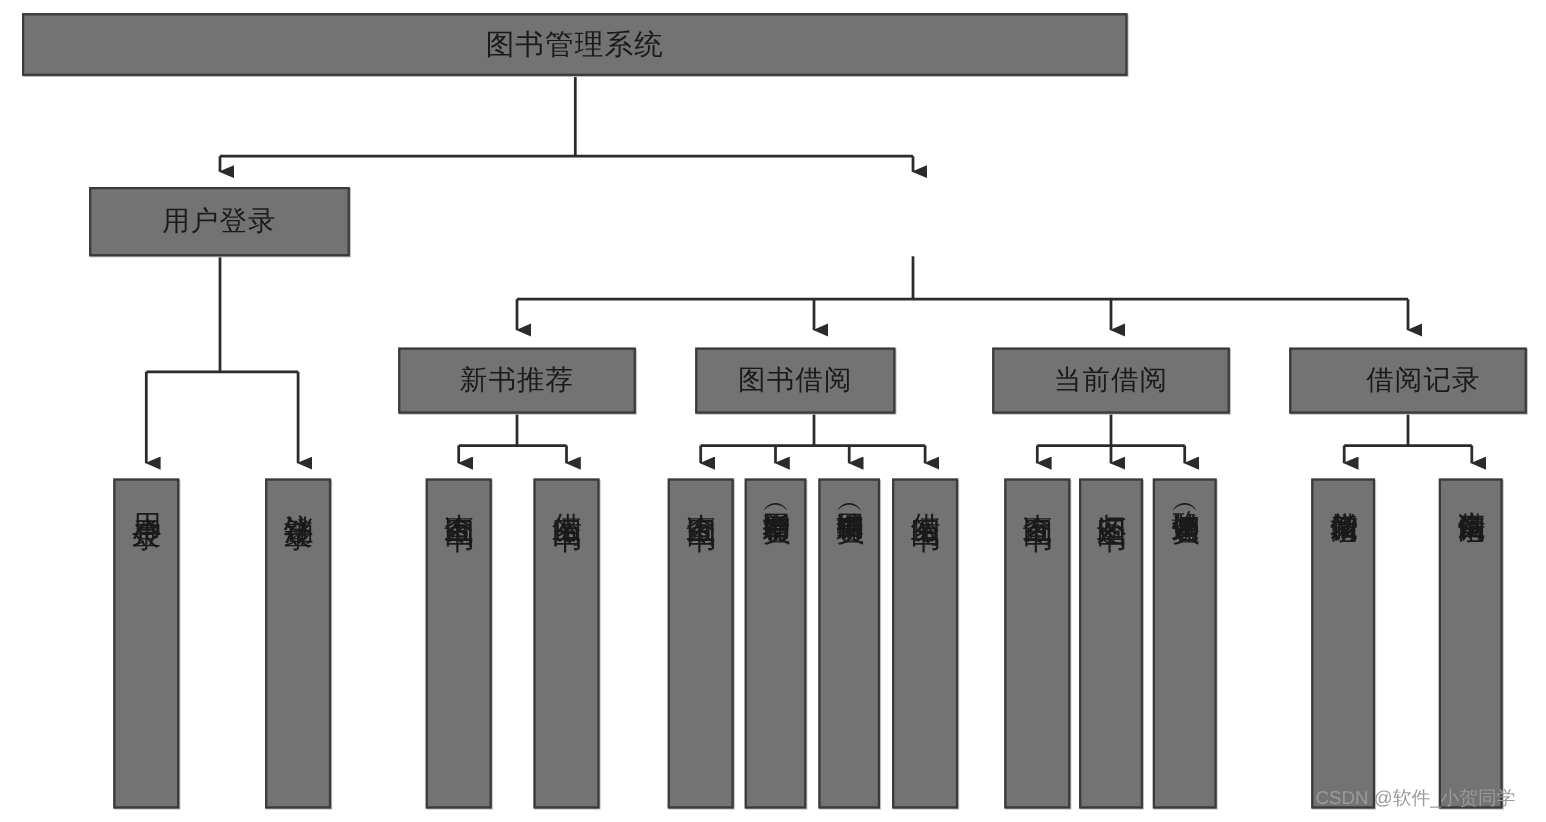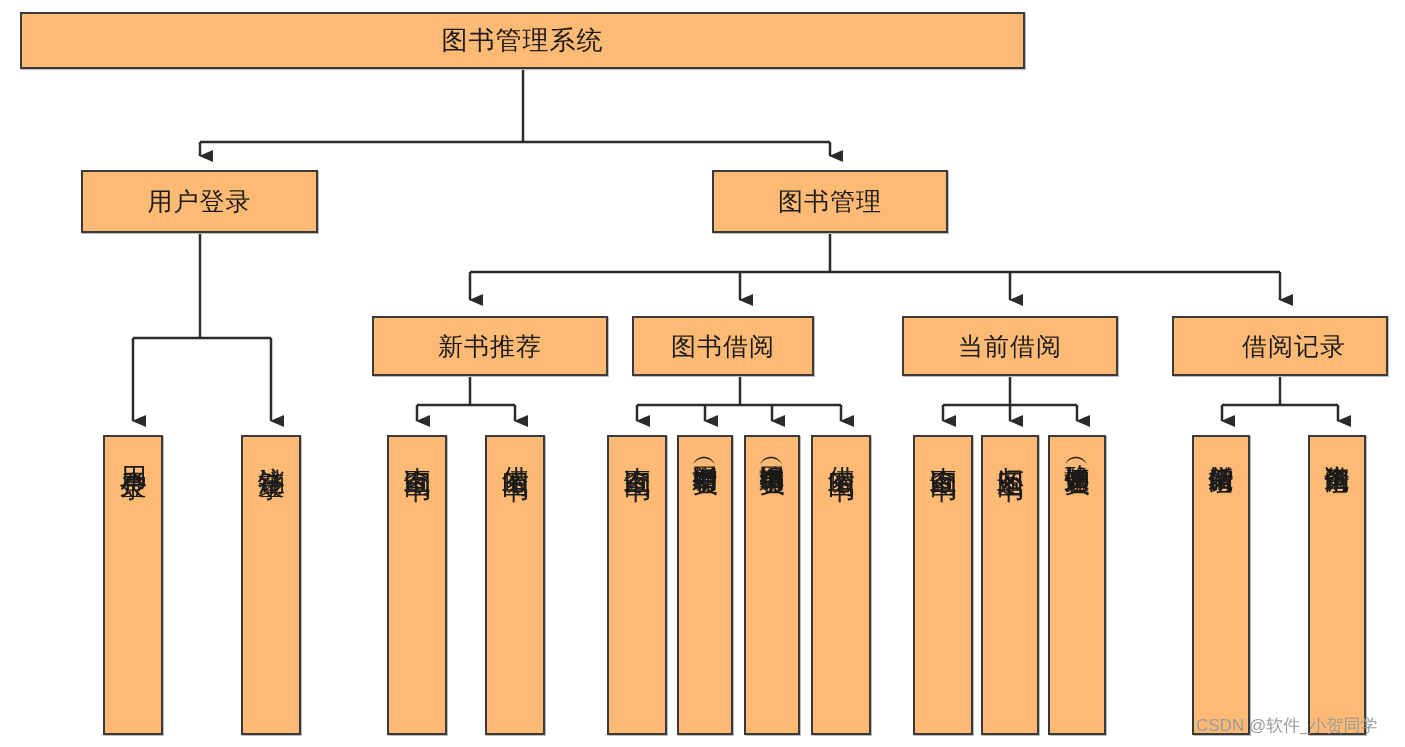--- a/index.html
+++ b/index.html
@@ -12,21 +12,21 @@
     position:relative;
   }
   #diagram{
     position:absolute;left:0;top:0;width:1405px;height:747px;
   }
   svg.wires{position:absolute;left:0;top:0;width:1405px;height:747px;pointer-events:none;}
 
   .node{
     position:absolute;
     box-sizing:border-box;
-    background:#fdba74;
+    background:#737373;
     border:2px solid #3a3a3a;
     box-shadow:1px 1px 0 0 #bdbdbd;
     display:flex;
     align-items:center;
     justify-content:center;
   }
   .node .lbl{
     color:#1a1a1a;
     white-space:nowrap;
     line-height:1.05;
@@ -113,25 +113,22 @@
   </svg>
 
   <div class="node h root" style="left:20px;top:12px;width:1005px;height:57px;">
     <span class="lbl">图书管理系统</span>
   </div>
 
   <div class="node h" style="left:81px;top:170px;width:237px;height:63px;">
     <span class="lbl">用户登录</span>
   </div>
 
-  <div class="node h" style="left:712px;top:170px;width:236px;height:63px;">
-    <span class="lbl">图书管理</span>
-  </div>
 
-  <div class="node h" style="left:372px;top:316px;width:236px;height:60px;">
+  <div class="node h" style="left:362px;top:316px;width:216px;height:60px;">
     <span class="lbl">新书推荐</span>
   </div>
 
   <div class="node h" style="left:632px;top:316px;width:182px;height:60px;">
     <span class="lbl">图书借阅</span>
   </div>
 
   <div class="node h" style="left:902px;top:316px;width:216px;height:60px;justify-content:center;">
     <span class="lbl">当前借阅</span>
   </div>

